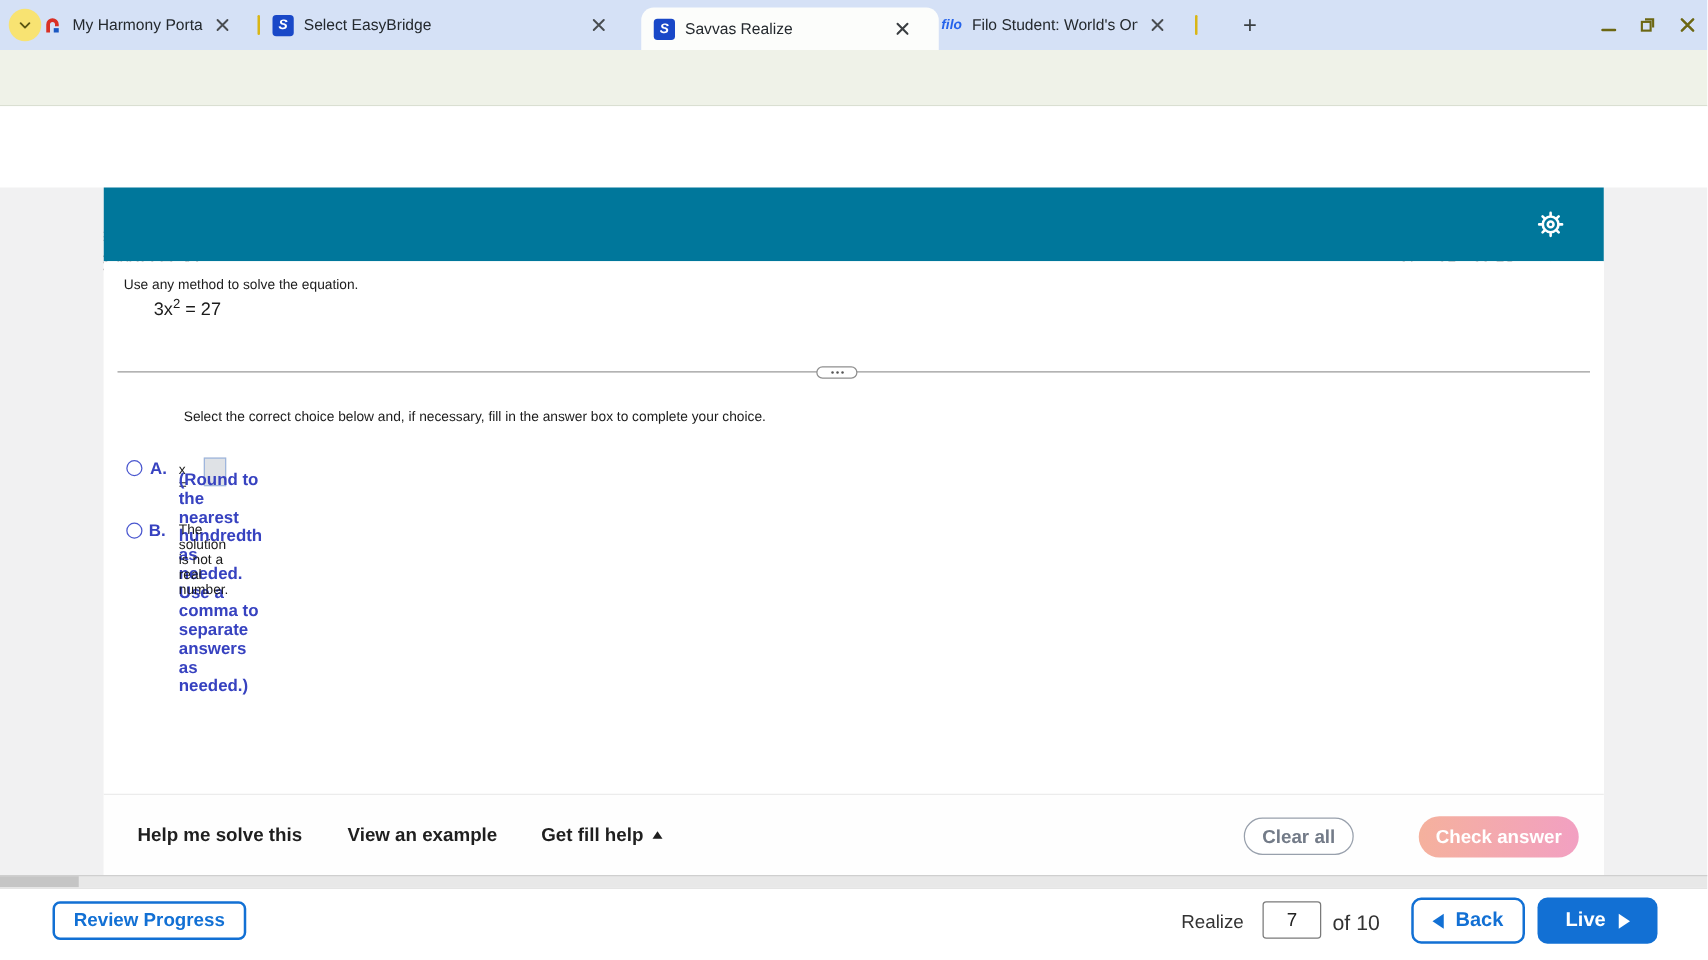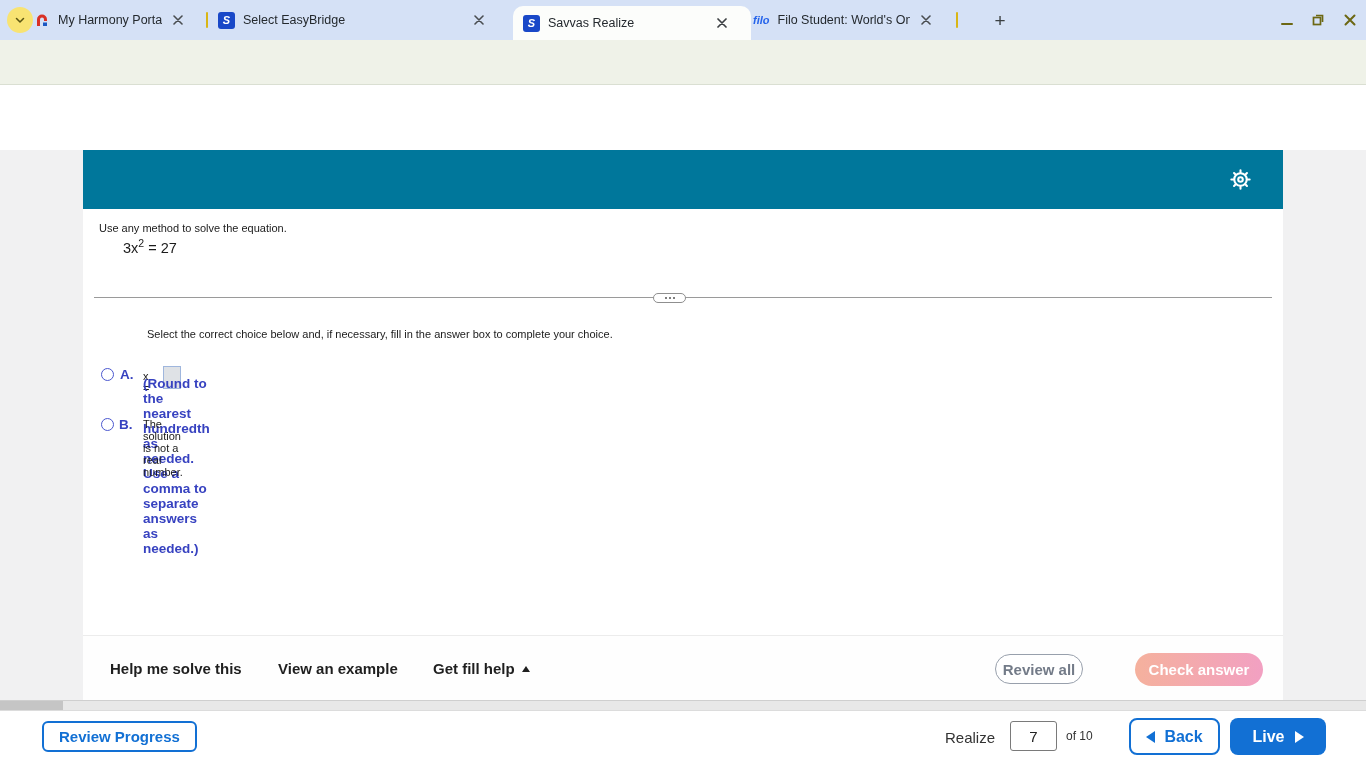--- a/index.html
+++ b/index.html
@@ -67,21 +67,21 @@
   .hscroll { left:0; top:700px; width:1366px; height:10px; background:#e8e8e8; border-top:1px solid #cfcfcf; }
   .hthumb { left:0; top:701px; width:63px; height:9px; background:#c5c5c5; cursor:pointer; }
 
   
   .footer { left:0; top:710px; width:1366px; height:58px; background:#fff; border-top:1px solid #dcdcdc; }
   .btn-outline { border:2px solid #1270d4; border-radius:6px; background:#fff; color:#1270d4; font-weight:600; cursor:pointer; }
   .review { left:42px; top:721px; height:31px; padding:0 15px; font-size:15px; display:flex; align-items:center; }
   .qlabel { left:945px; top:729px; font-size:15px; color:#333; }
   .qinput { left:1010px; top:721px; width:47px; height:30px; border:1px solid #7a7a7a; border-radius:3px;
             text-align:center; font-size:15px; color:#222; font-family:"Liberation Sans",sans-serif; }
-  .oftotal { left:1066px; top:729px; font-size:12px; color:#333; }
+  .oftotal { left:1066px; top:729px; font-size:17px; color:#333; }
   .backbtn { left:1129px; top:718px; width:91px; height:37px; border-radius:8px; font-size:16px;
              display:flex; align-items:center; justify-content:center; gap:9px; }
   .nextbtn { left:1230px; top:718px; width:96px; height:37px; border:none; border-radius:8px; background:#1270d4;
              color:#fff; font-weight:bold; font-size:16px; display:flex; align-items:center; justify-content:center; gap:10px; cursor:pointer; }
   .tri-l { width:0; height:0; border-top:6px solid transparent; border-bottom:6px solid transparent; border-right:9px solid #1270d4; }
   .tri-r { width:0; height:0; border-top:6px solid transparent; border-bottom:6px solid transparent; border-left:9px solid #fff; }
   .winbtn { top:6px; width:28px; height:28px; display:flex; align-items:center; justify-content:center; cursor:pointer; color:#6c6713; }
 </style>
 </head>
 <body>
@@ -353,21 +353,21 @@
   <div class="abs chlabel" style="left:119px; top:417px;">B.</div>
   <div class="abs qtext" style="left:143px; top:418px;">The solution is not a real number.</div>
 </div>
 
 <div class="abs helpbar"></div>
 <div class="abs helplink" style="left:110px;">Help me solve this</div>
 <div class="abs helplink" style="left:278px;">View an example</div>
 <div class="abs helplink" style="left:433px;">
   <span>Get fill help</span><span class="up-tri"></span>
 </div>
-<div class="abs clearall">Review all</div>
+<div class="abs clearall">Clear all</div>
 <div class="abs checkans">Check answer</div>
 
 <div class="abs hscroll"></div>
 <div class="abs hthumb"></div>
 
 <div class="abs footer"></div>
 <button class="abs btn-outline review">Review Progress</button>
 <div class="abs qlabel">Realize</div>
 <input class="abs qinput" value="7" style="">
 <div class="abs oftotal">of 10</div>

